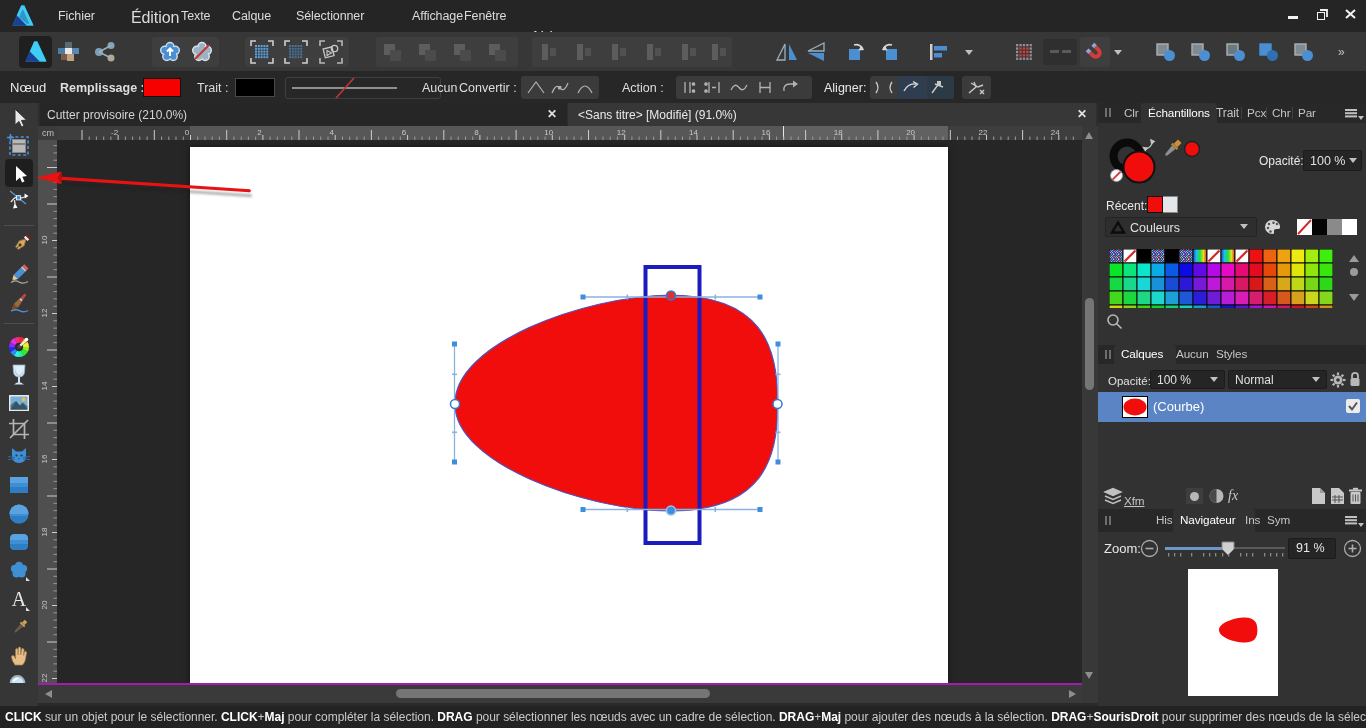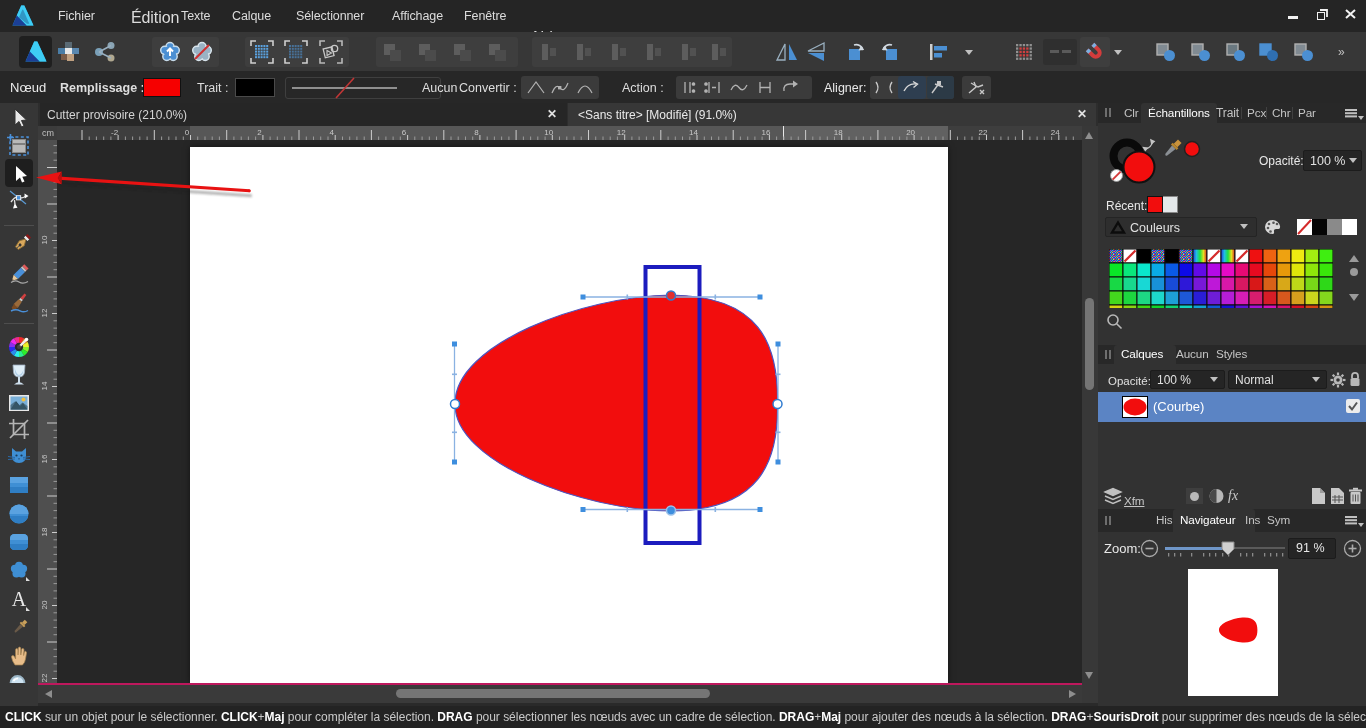--- a/index.html
+++ b/index.html
@@ -1,36 +1,36 @@
 <!DOCTYPE html>
 <html><head><meta charset="utf-8">
 <style>
 * { margin:0; padding:0; box-sizing:border-box; }
 html,body { width:1366px; height:728px; overflow:hidden; background:#2a2a2a; }
 body, div, span { font-family:"Liberation Sans", sans-serif; }
-#app { position:absolute; top:0; left:0; width:1366px; height:728px; background:#be185d;text-align:right; }
+#app { position:absolute; top:0; left:0; width:1366px; height:728px; background:#a21caf;text-align:right; }
 .abs { position:absolute; }
 .t { position:absolute; white-space:nowrap; }
 svg { position:absolute; overflow:visible; }
 </style></head><body>
 <div id="app">
 
 <div class="abs" style="left:0;top:0;width:1366px;height:32px;background:#252525;"></div>
 <svg style="left:11px;top:4px;" width="24" height="24" viewBox="0 0 24 24">
 <path d="M10.2 1.5 L1.5 21.5 L22.5 21.5 L13.3 1.5 Z" fill="#26a8dc"></path>
 <path d="M10.2 1.5 L5.8 11.6 L15.6 21.5 L22.5 21.5 L13.3 1.5 Z" fill="#3ecdf5"></path>
 <path d="M5.8 11.6 L1.5 21.5 L15.6 21.5 Z" fill="#1b3f96"></path>
 <path d="M11.4 5.5 L8 13.2 L15.9 19.7 L18.3 19.7 L12.3 6 Z" fill="#16336e" opacity="0.35"></path>
 </svg>
 <div class="t" style="left:58px;top:9px;font-size:12.5px;letter-spacing:-0.1px;color:#dcdcdc;">Fichier</div>
 <div class="t" style="left:131px;top:9px;font-size:16px;letter-spacing:-0.1px;color:#dcdcdc;">Édition</div>
 <div class="t" style="left:181px;top:9px;font-size:12.5px;letter-spacing:-0.1px;color:#dcdcdc;">Texte</div>
 <div class="t" style="left:232px;top:9px;font-size:12.5px;letter-spacing:-0.1px;color:#dcdcdc;">Calque</div>
 <div class="t" style="left:296px;top:9px;font-size:12.5px;letter-spacing:-0.1px;color:#dcdcdc;">Sélectionner</div>
-<div class="t" style="left:392px;top:9px;font-size:12.5px;letter-spacing:-0.1px;color:#dcdcdc;">Affichage</div>
+<div class="t" style="left:412px;top:9px;font-size:12.5px;letter-spacing:-0.1px;color:#dcdcdc;">Affichage</div>
 <div class="t" style="left:464px;top:9px;font-size:12.5px;letter-spacing:-0.1px;color:#dcdcdc;">Fenêtre</div>
 <div class="t" style="left:530px;top:9px;font-size:16px;letter-spacing:-0.1px;color:#dcdcdc;margin-top:20px;">Aide</div>
 <div class="abs" style="left:1288px;top:15.5px;width:10px;height:3.5px;background:#f2f2f2;"></div>
 <div class="abs" style="left:1317px;top:12px;width:7.5px;height:7.5px;border:1.8px solid #f2f2f2;"></div>
 <svg style="left:1319px;top:9px;" width="9" height="9" viewBox="0 0 9 9">
       <path d="M1 1 L8 1 L8 8" fill="none" stroke="#f2f2f2" stroke-width="1.8"></path>
     </svg>
 <svg style="left:1345px;top:9px;" width="11" height="10" viewBox="0 0 11 10">
       <path d="M1 1 L10 9 M10 1 L1 9" stroke="#f2f2f2" stroke-width="2"></path>
     </svg>

